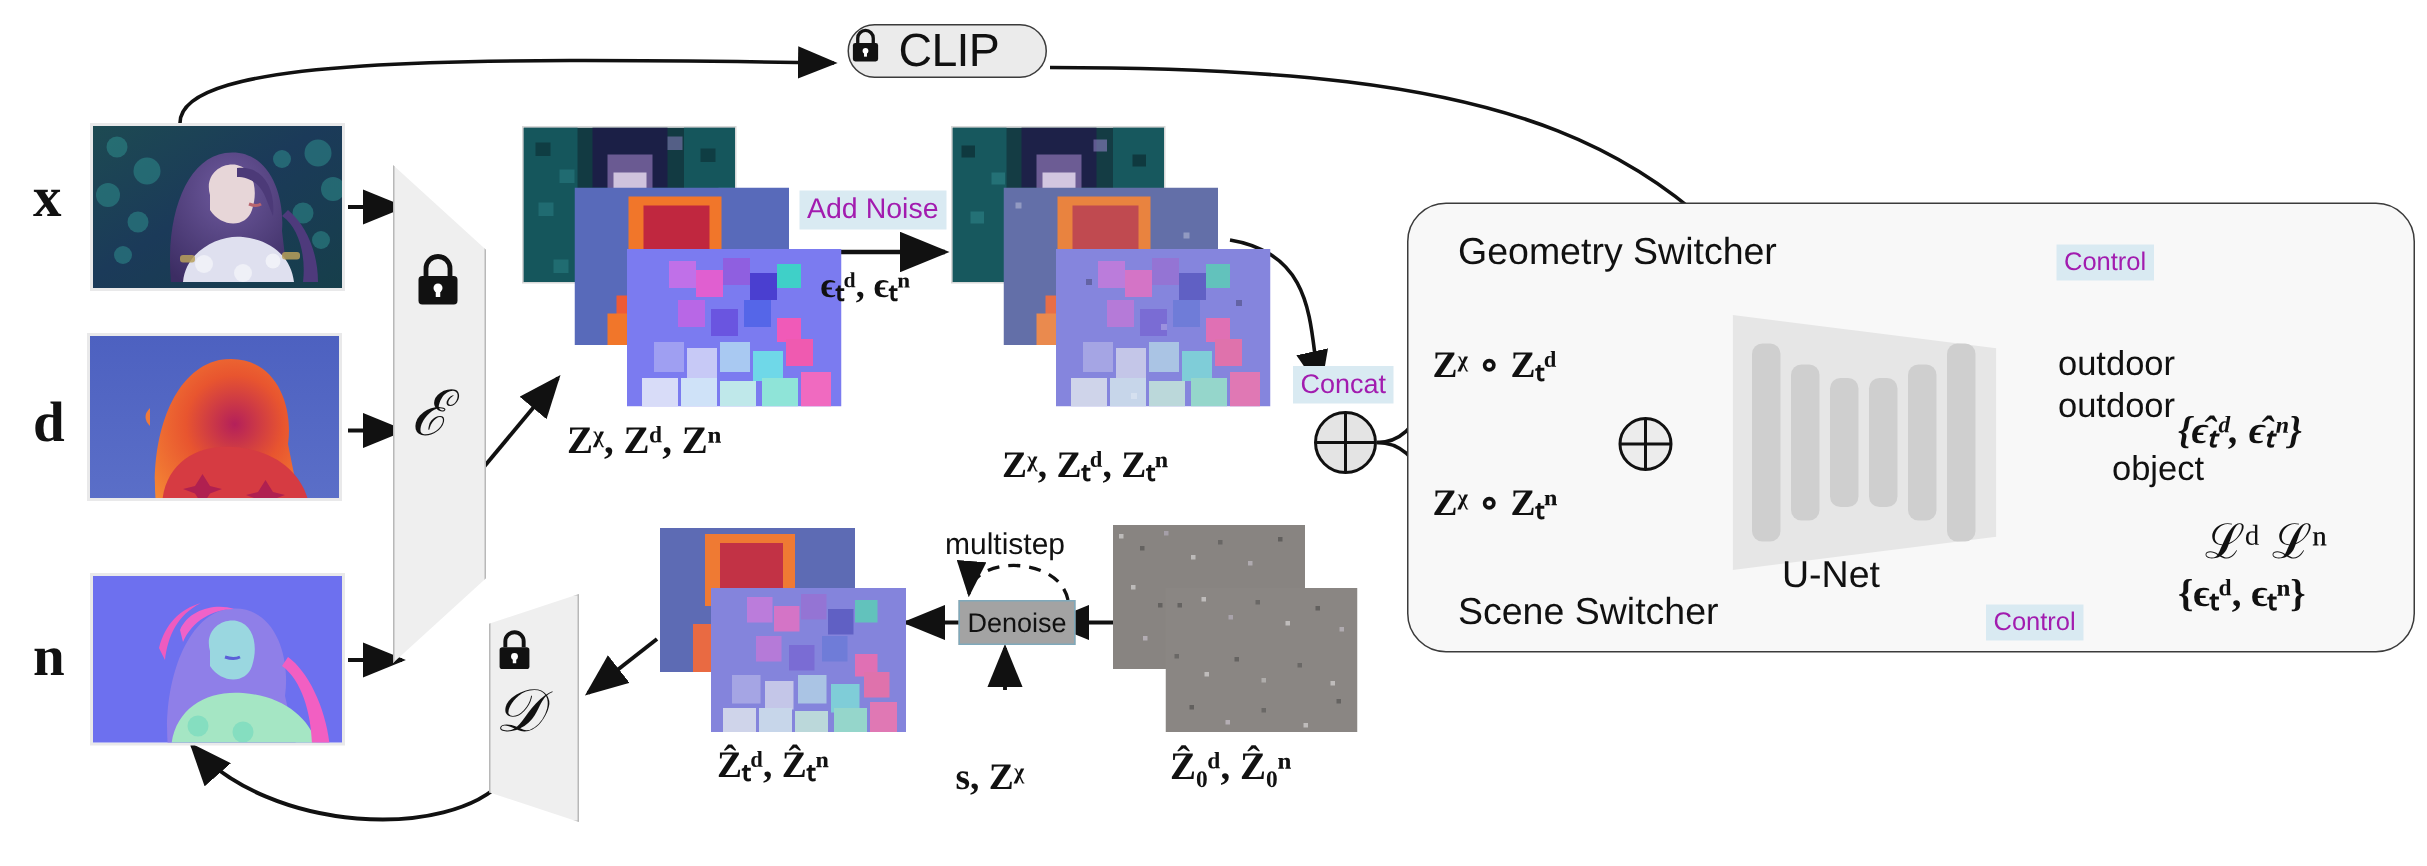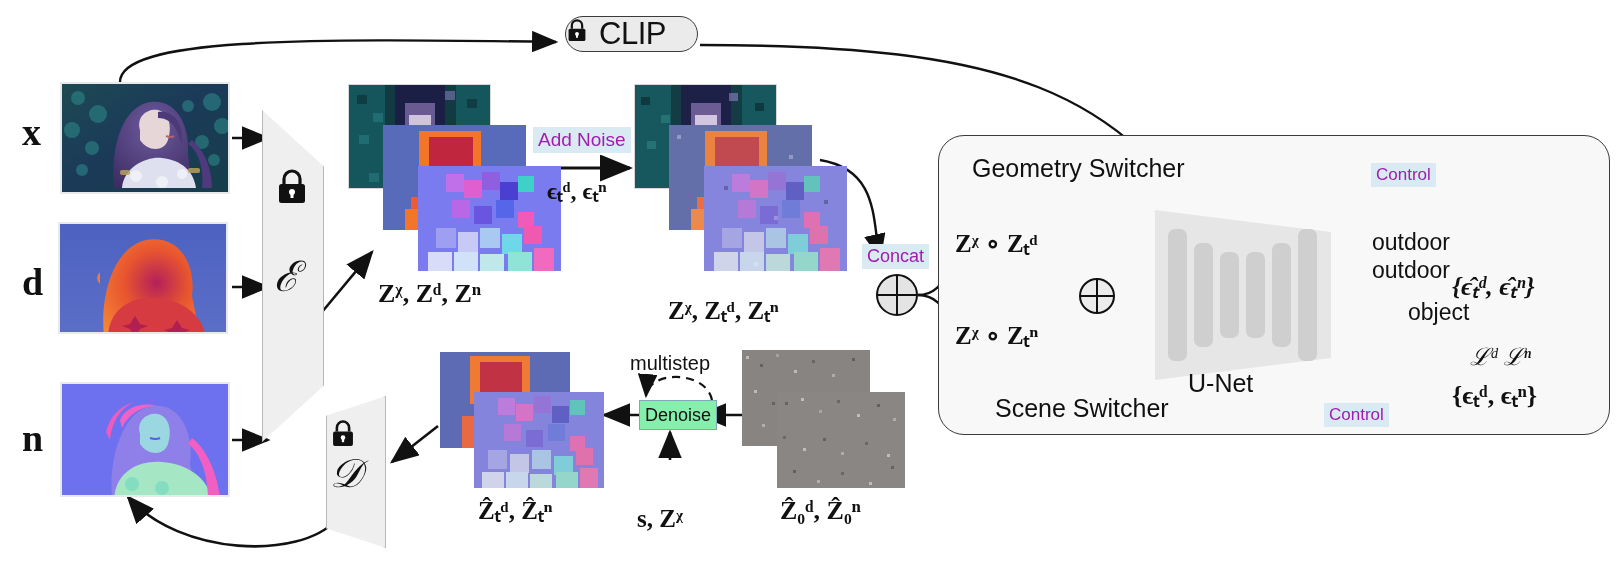--- a/index.html
+++ b/index.html
@@ -22,21 +22,21 @@
   
   .tag{position:absolute;background:#d9eaf2;padding:2px 5px;font-size:17px;
        color:#a21caf;white-space:nowrap;line-height:1.15;}
   .plain{position:absolute;white-space:nowrap;line-height:1.1;}
   
   .panel{position:absolute;border:1.6px solid #3b3b3b;border-radius:26px;
          background:#f8f8f8;box-sizing:border-box;}
   .pill{position:absolute;border:1.6px solid #3b3b3b;border-radius:999px;
         background:#ebebeb;box-sizing:border-box;display:flex;
         align-items:center;justify-content:center;}
-  .box{position:absolute;border:1px solid #7fa9bb;background:#86efac;
+  .box{position:absolute;border:1px solid #7fa9bb;background:#a3a3a3;
        box-sizing:border-box;display:flex;align-items:center;
        justify-content:center;font-size:18px;}
   
   .ubar{position:absolute;background:#cfcfcf;border-radius:7px;}
   .uhour{position:absolute;background:#e6e6e6;
          clip-path:polygon(0 0,100% 13%,100% 87%,0 100%);}
   svg{position:absolute;left:0;top:0;overflow:visible;}
   .lockwrap{position:absolute;}
 </style>
 </head>
@@ -367,21 +367,21 @@
   <div class="abs" style="left:874px;top:272px;">
     <svg width="46" height="46" viewBox="0 0 46 46">
       <circle cx="23" cy="23" r="20" fill="#e4e4e4" stroke="#111" stroke-width="2"></circle>
       <path d="M3 23 H43 M23 3 V43" stroke="#111" stroke-width="2"></path>
     </svg>
   </div>
 
   <div class="panel" style="left:938px;top:135px;width:672px;height:300px;"></div>
 
   <div class="plain" style="left:972px;top:155px;font-size:25px;">Geometry Switcher</div>
-  <div class="plain" style="left:972px;top:395px;font-size:25px;margin-left:23px;">Scene Switcher</div>
+  <div class="plain" style="left:972px;top:395px;font-size:25px;">Scene Switcher</div>
 
   <div class="plain mathb" style="left:955px;top:230px;font-size:25px;">Zᵡ ∘ Zₜᵈ</div>
   <div class="plain mathb" style="left:955px;top:322px;font-size:25px;">Zᵡ ∘ Zₜⁿ</div>
 
   <div class="abs" style="left:1077px;top:276px;">
     <svg width="40" height="40" viewBox="0 0 40 40">
       <circle cx="20" cy="20" r="17" fill="#ececec" stroke="#111" stroke-width="2"></circle>
       <path d="M3 20 H37 M20 3 V37" stroke="#111" stroke-width="2"></path>
     </svg>
   </div>
@@ -396,21 +396,21 @@
   <div class="plain" style="left:1188px;top:370px;font-size:25px;">U-Net</div>
 
   <div class="tag" style="left:1371px;top:163px;font-size:17px;">Control</div>
   <div class="tag" style="left:1324px;top:403px;font-size:17px;">Control</div>
 
   <div class="plain" style="left:1372px;top:230px;font-size:23px;">outdoor</div>
   <div class="plain" style="left:1372px;top:258px;font-size:23px;">outdoor</div>
   <div class="plain" style="left:1372px;top:300px;font-size:23px;margin-left:36px;">object</div>
 
   <div class="plain mathb" style="left:1452px;top:273px;font-size:26px;font-style:italic;">{ϵ̂ₜᵈ, ϵ̂ₜⁿ}</div>
-  <div class="plain serif" style="left:1470px;top:344px;font-size:24px;font-style:italic;">ℒᵈ ℒⁿ</div>
+  <div class="plain serif" style="left:1470px;top:344px;font-size:32px;">ℒᵈ ℒⁿ</div>
   <div class="plain mathb" style="left:1452px;top:382px;font-size:26px;">{ϵₜᵈ, ϵₜⁿ}</div>
 
   <div class="tile" style="left:440px;top:352px;width:130px;height:96px;">
     <svg viewBox="0 0 130 96" width="130" height="96">
       <rect width="130" height="96" fill="#5d6bb4"></rect>
       <rect x="30" y="4" width="60" height="48" fill="#ef7a33"></rect>
       <rect x="40" y="10" width="42" height="36" fill="#c23245"></rect>
       <rect x="22" y="64" width="32" height="32" fill="#e96a42"></rect>
       <rect x="84" y="40" width="10" height="12" fill="#f2ab50"></rect>
     </svg>

